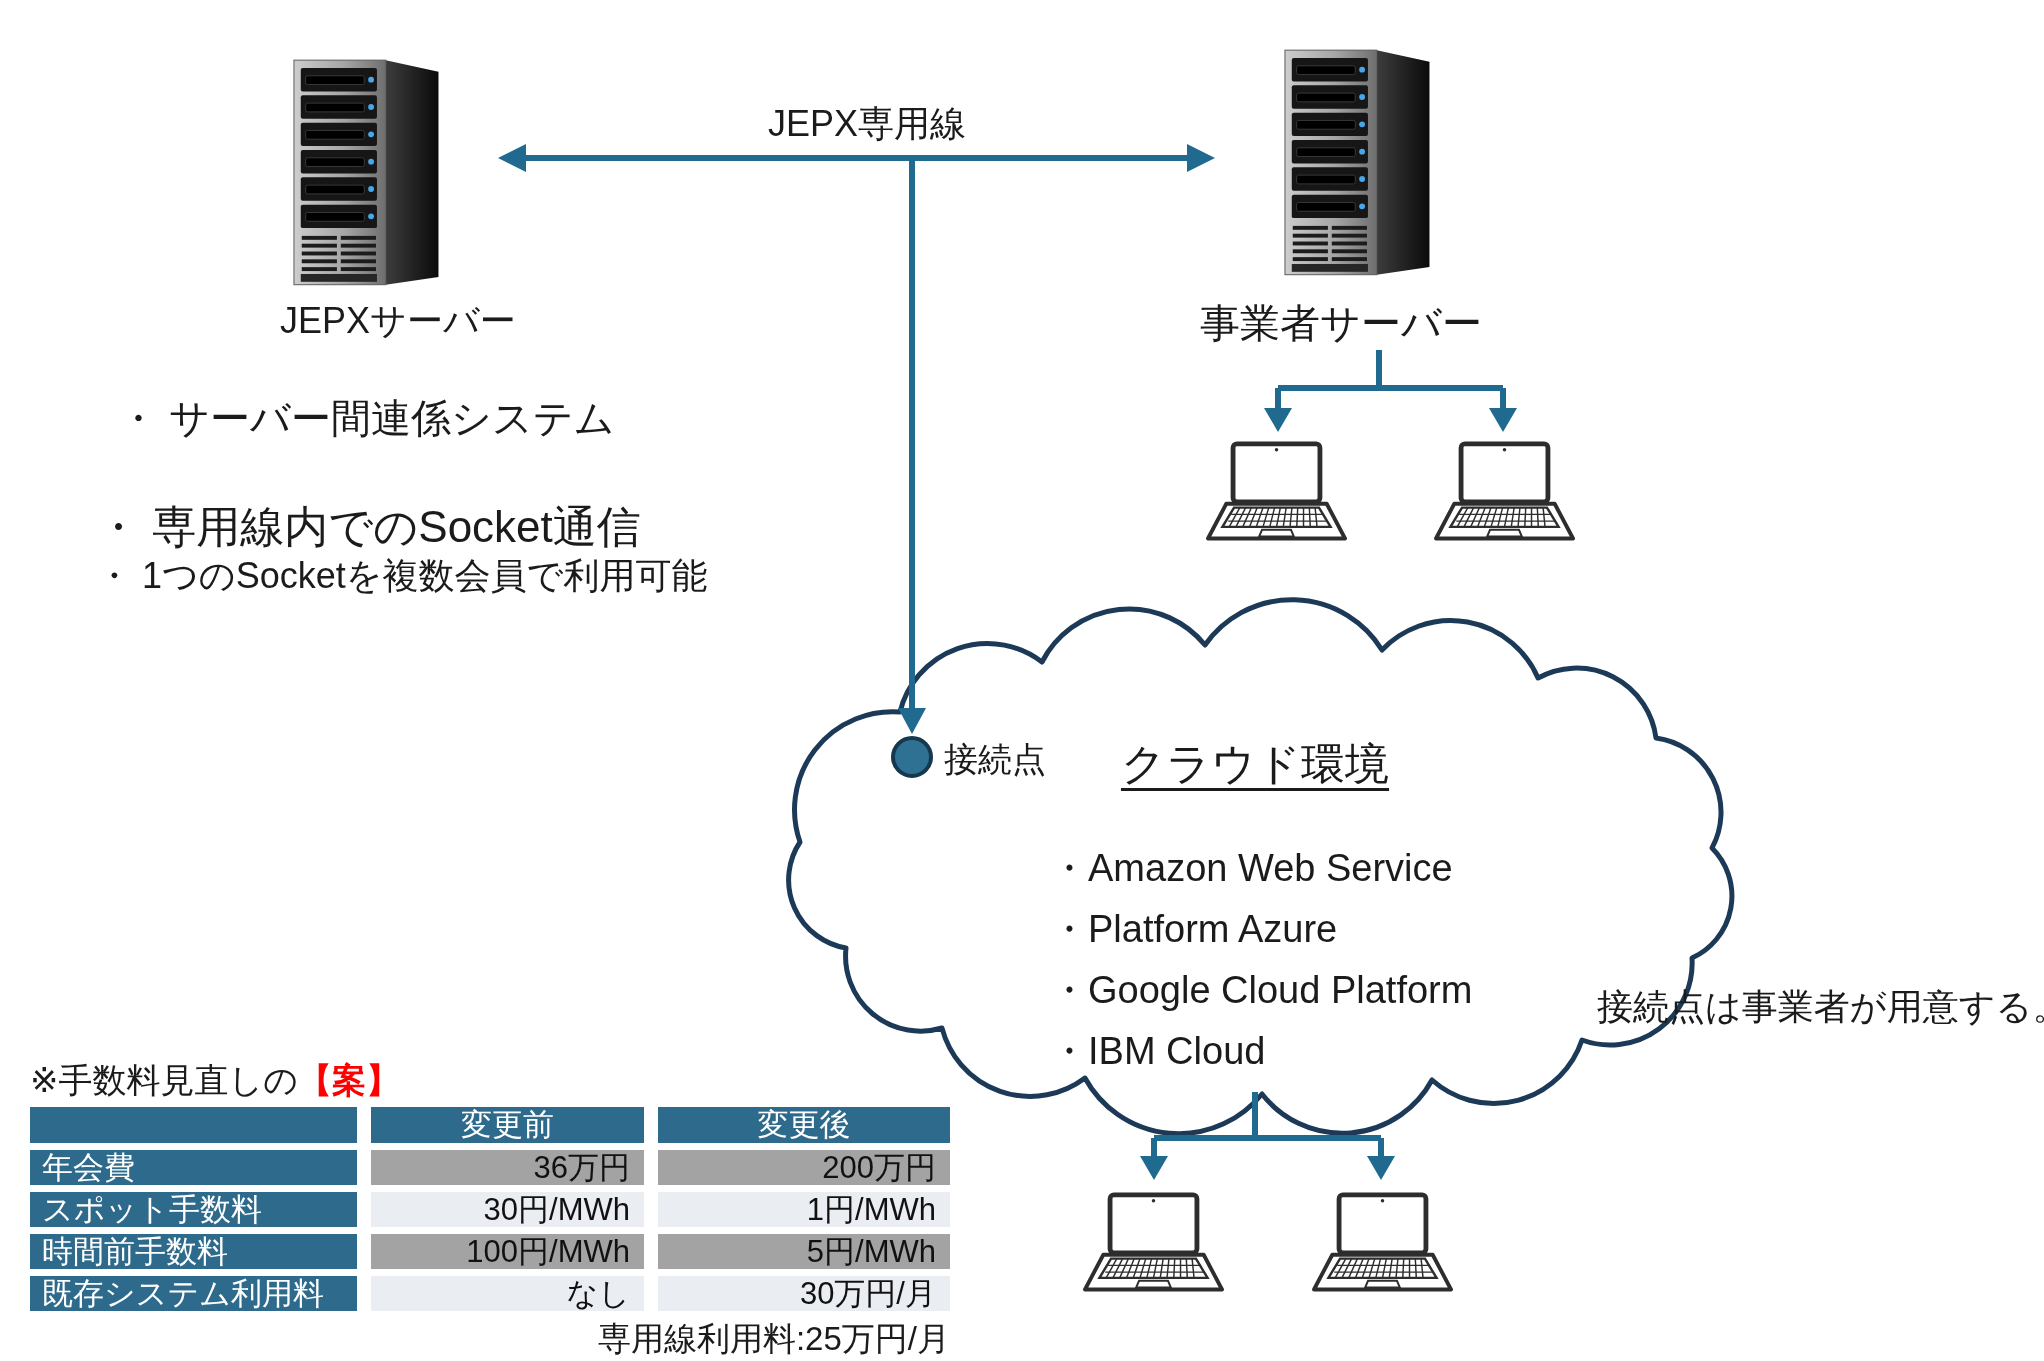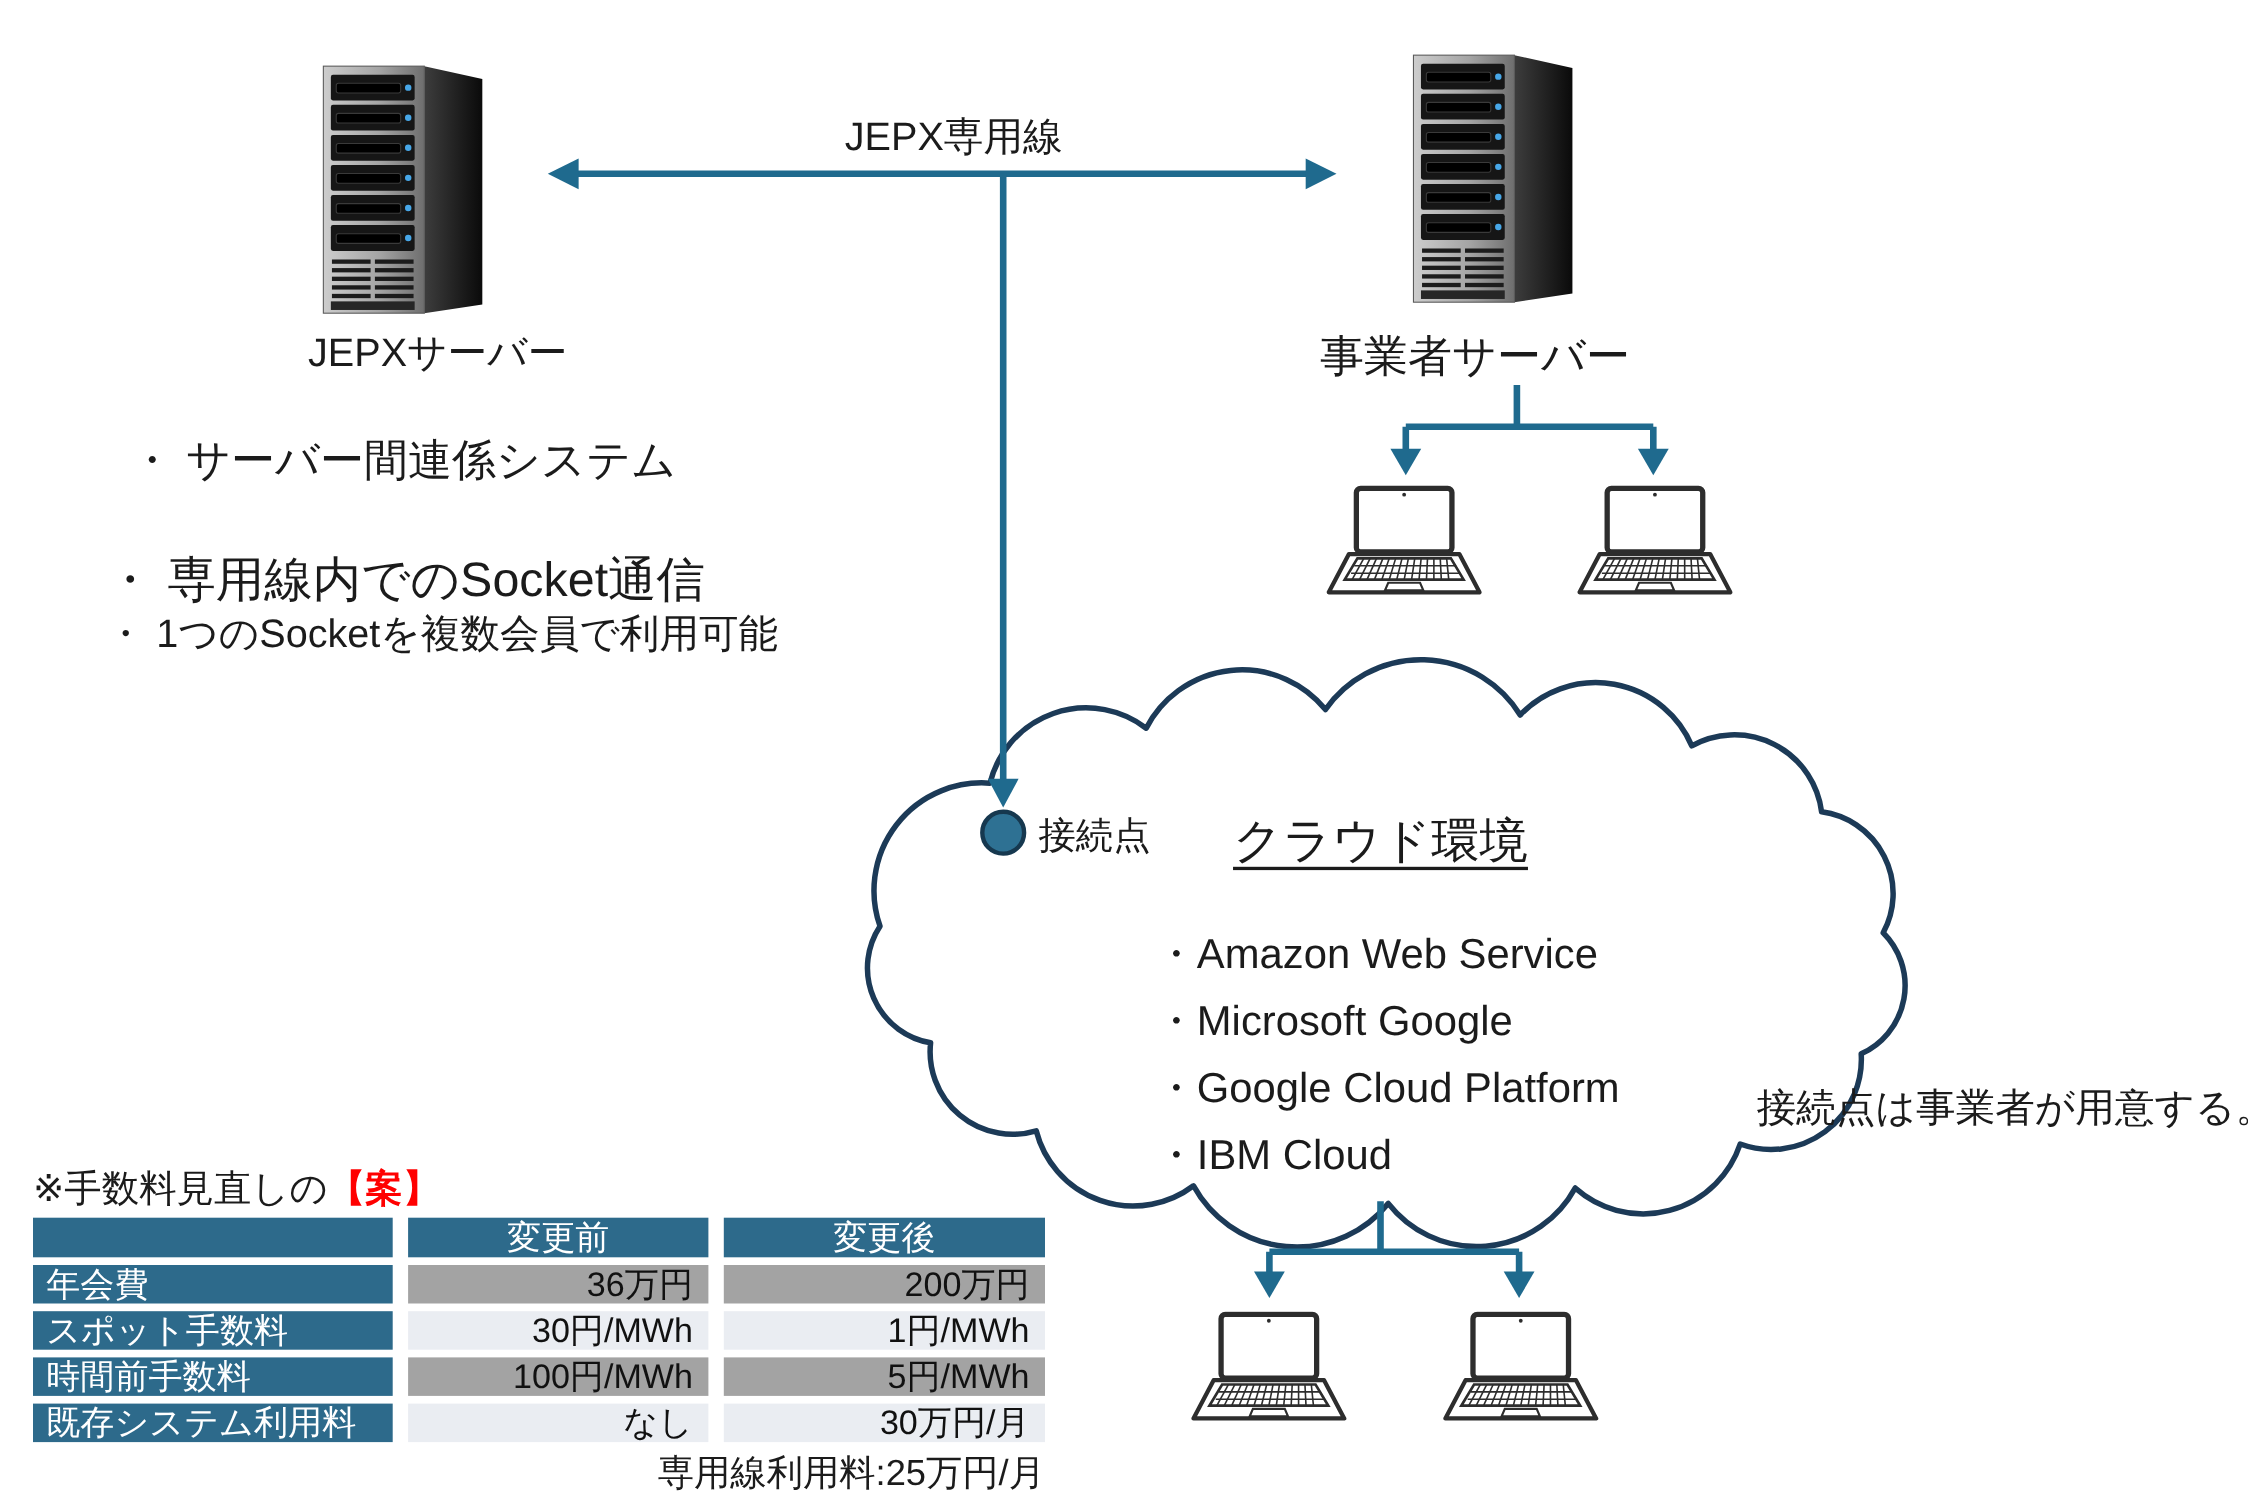--- a/index.html
+++ b/index.html
@@ -299,21 +299,21 @@
 
 <div id="bullet-main" class="abs txt">・ サーバー間連係システム</div>
 <div id="bullet-sub1" class="abs txt">・ 専用線内でのSocket通信</div>
 <div id="bullet-sub2" class="abs txt">・ 1つのSocketを複数会員で利用可能</div>
 
 <div id="connection-point-label" class="abs txt">接続点</div>
 
 <div id="cloud-title" class="abs txt">クラウド環境</div>
 <div id="cloud-list" class="abs txt">
   <div>・Amazon Web Service</div>
-  <div>・Microsoft Google</div>
+  <div>・Platform Azure</div>
   <div>・Google Cloud Platform</div>
   <div>・IBM Cloud</div>
 </div>
 <div id="cloud-note" class="abs txt">接続点は事業者が用意する。</div>
 
 <div id="fee-title" class="abs txt">
   <span>※手数料見直しの</span><span class="accent">【案】</span>
 </div>
 
 <div id="fee-table" class="abs">

